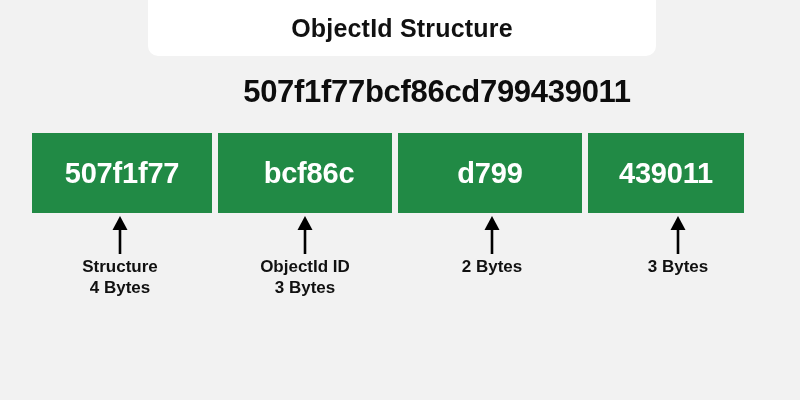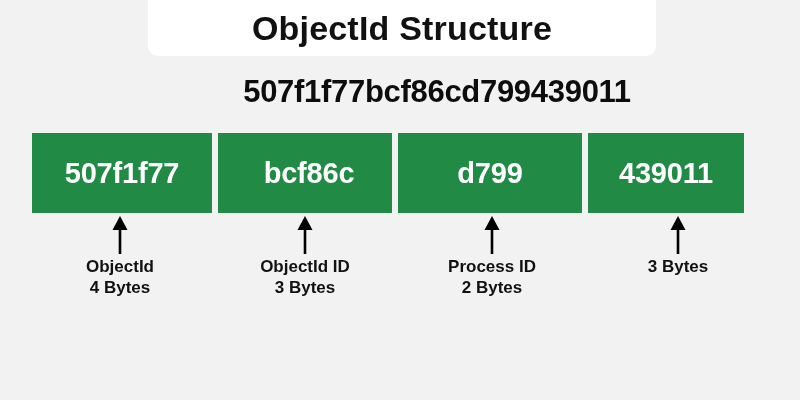--- a/index.html
+++ b/index.html
@@ -29,21 +29,21 @@
     width: 508px;
     height: 56px;
     background: #ffffff;
     border-radius: 0 0 10px 10px;
     display: flex;
     align-items: center;
     justify-content: center;
     box-sizing: border-box;
   }
   .title-text {
-    font-size: 34px;
+    font-size: 25px;
     font-weight: bold;
     color: #111111;
     letter-spacing: 0.2px;
     line-height: 1;
   }
 
   
   .hex-string {
     position: absolute;
     left: 0px;
@@ -190,29 +190,28 @@
     </svg>
   </div>
   <div class="arrow ar-4">
     <svg width="18" height="38" viewBox="0 0 18 38" xmlns="http://www.w3.org/2000/svg">
       <line x1="9" y1="38" x2="9" y2="10" stroke="#000000" stroke-width="2.6"></line>
       <polygon points="9,0 16.5,14 1.5,14" fill="#000000"></polygon>
     </svg>
   </div>
 
   <div class="caption cap-1">
-    <div class="cap-name">ObjectId</div>
+    <div class="cap-name">Structure</div>
     <div class="cap-size">4 Bytes</div>
   </div>
   <div class="caption cap-2">
     <div class="cap-name">ObjectId ID</div>
     <div class="cap-size">3 Bytes</div>
   </div>
   <div class="caption cap-3">
-    <div class="cap-name">Process ID</div>
     <div class="cap-size">2 Bytes</div>
   </div>
   <div class="caption cap-4">
     <div class="cap-size">3 Bytes</div>
   </div>
 
 
 </div>
 
 </body></html>

